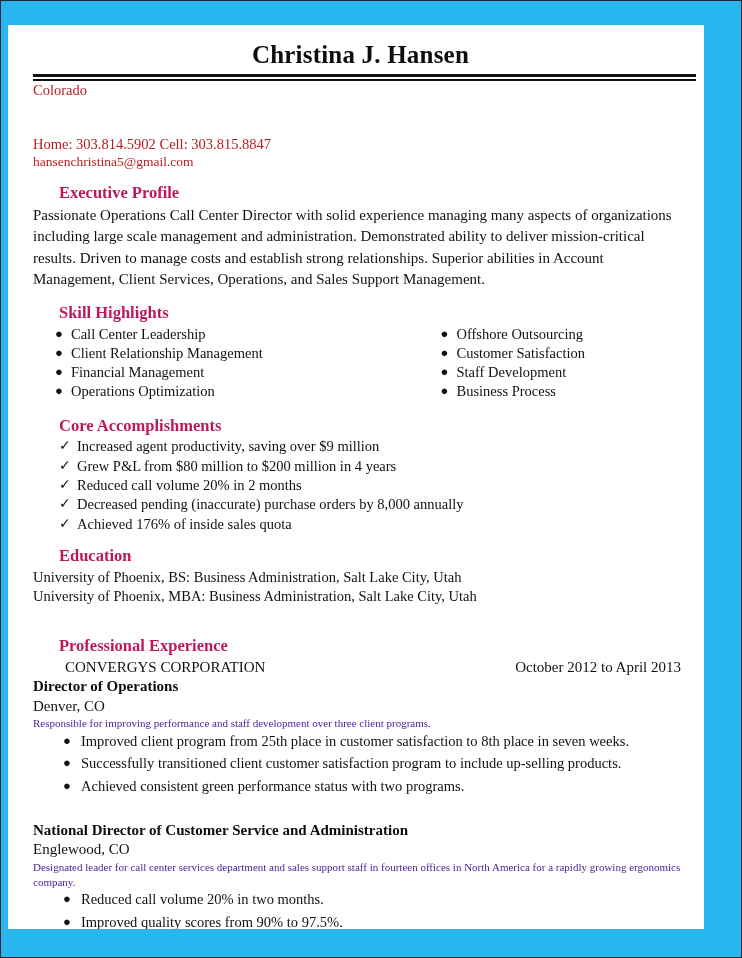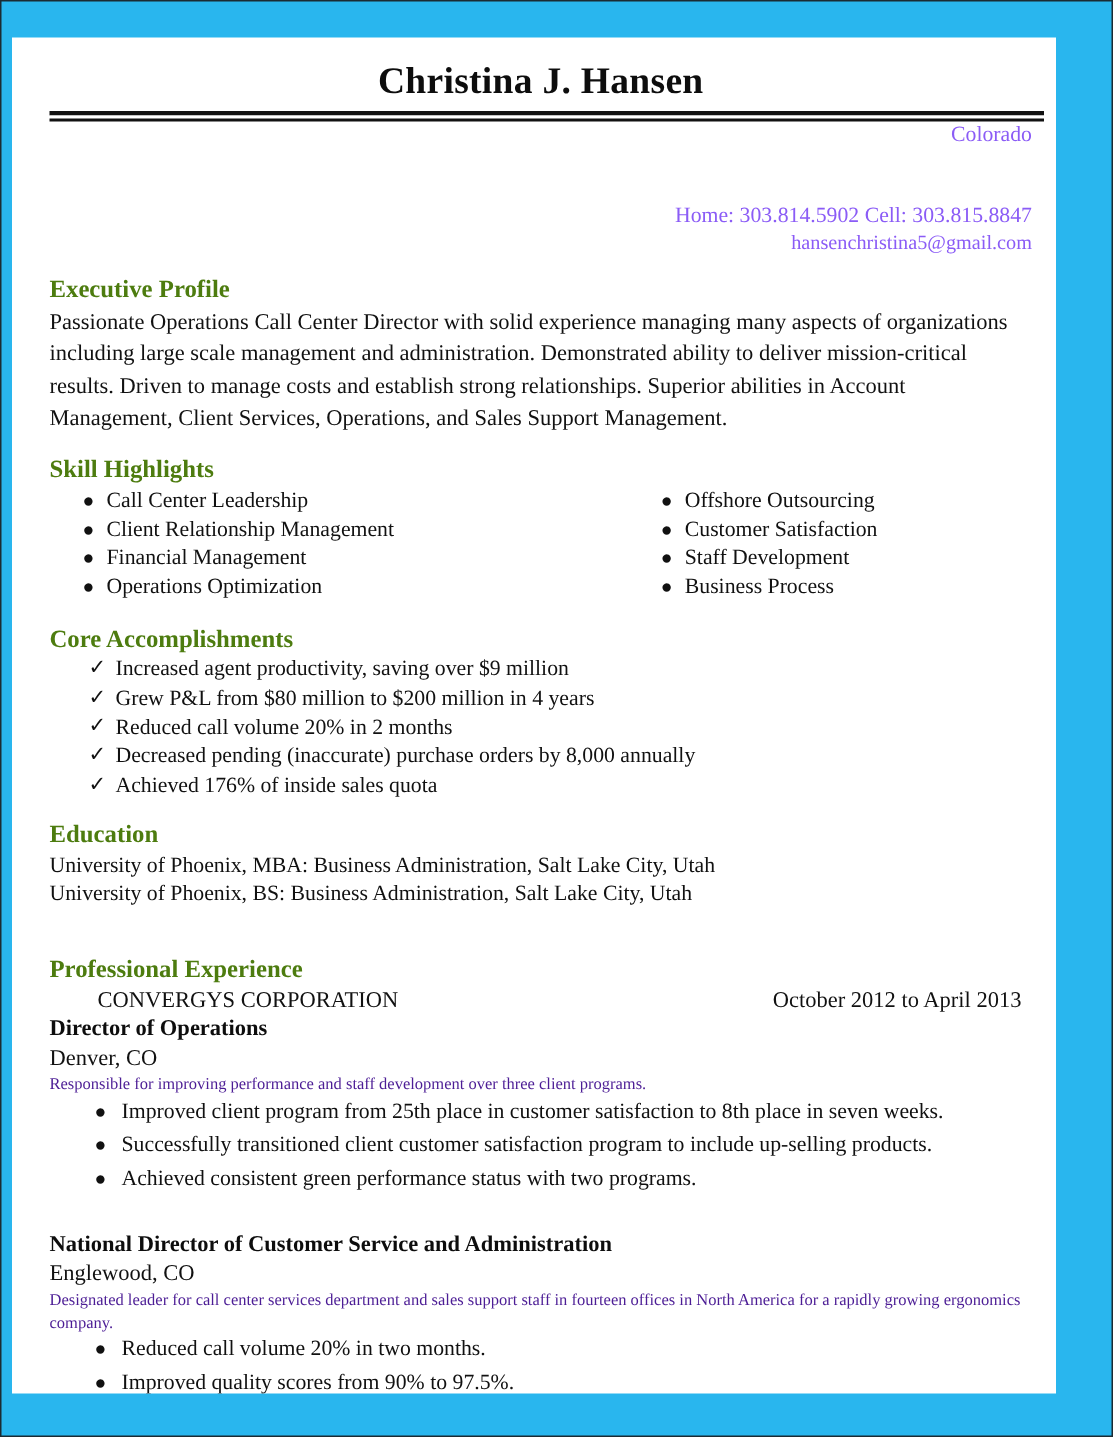--- a/index.html
+++ b/index.html
@@ -62,36 +62,37 @@
   .rule-gap {
     height: 2px;
     background: #fff;
   }
   .rule-b {
     height: 2px;
     background: #111;
   }
 
   .contact {
-    text-align: right;
-    color: #8b5cf6;
+    text-align: left;
+    color: #b91c1c;
     line-height: 1.26;
   }
   .contact .loc { font-size: 14.5px; }
   .contact .phone { font-size: 14.5px; margin-top: 36px; }
   .contact .email { font-size: 13.5px; }
 
   
   .section { margin-top: 13px; }
   .section-title {
     font-weight: bold;
     font-size: 16.5px;
-    color: #4d7c0f;
+    color: #be185d;
     margin-bottom: 2px;
     line-height: 1.2;
+    margin-left: 26px;
   }
   .body-text {
     font-size: 15px;
     color: #111;
     line-height: 1.42;
   }
   .body-text p { margin: 0; }
 
   
   .skills {
@@ -308,22 +309,22 @@
           </li>
           <li>
             <span class="check">✓</span>
             <span>Achieved 176% of inside sales quota</span>
           </li>
         </ul>
       </div>
 
       <div class="section">
         <div class="section-title">Education</div>
+        <div class="edu-line">University of Phoenix, BS: Business Administration, Salt Lake City, Utah</div>
         <div class="edu-line">University of Phoenix, MBA: Business Administration, Salt Lake City, Utah</div>
-        <div class="edu-line">University of Phoenix, BS: Business Administration, Salt Lake City, Utah</div>
       </div>
 
       <div class="section" style="margin-top:30px">
         <div class="section-title">Professional Experience</div>
 
         <div class="exp-block">
           <div class="exp-head">
             <span class="exp-company">CONVERGYS CORPORATION</span>
             <span class="exp-dates">October 2012 to April 2013</span>
           </div>

